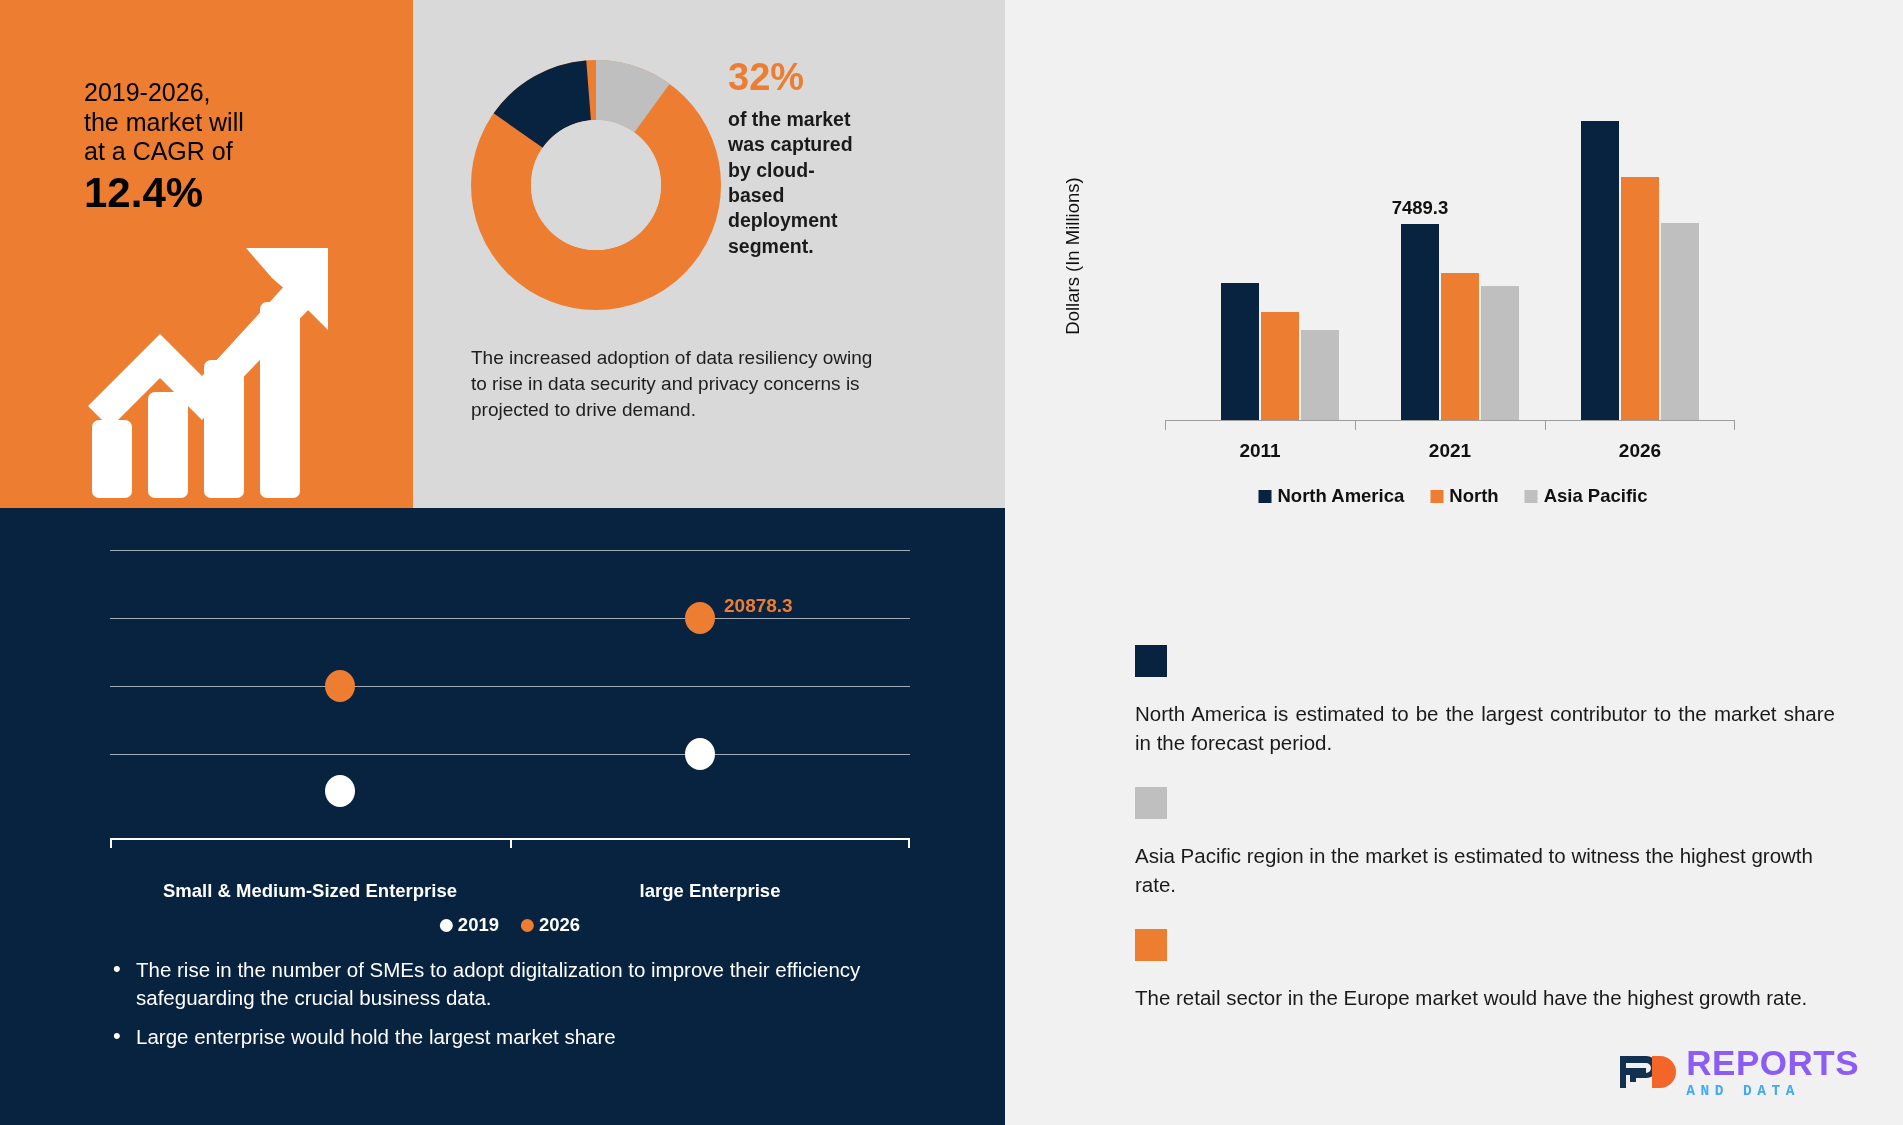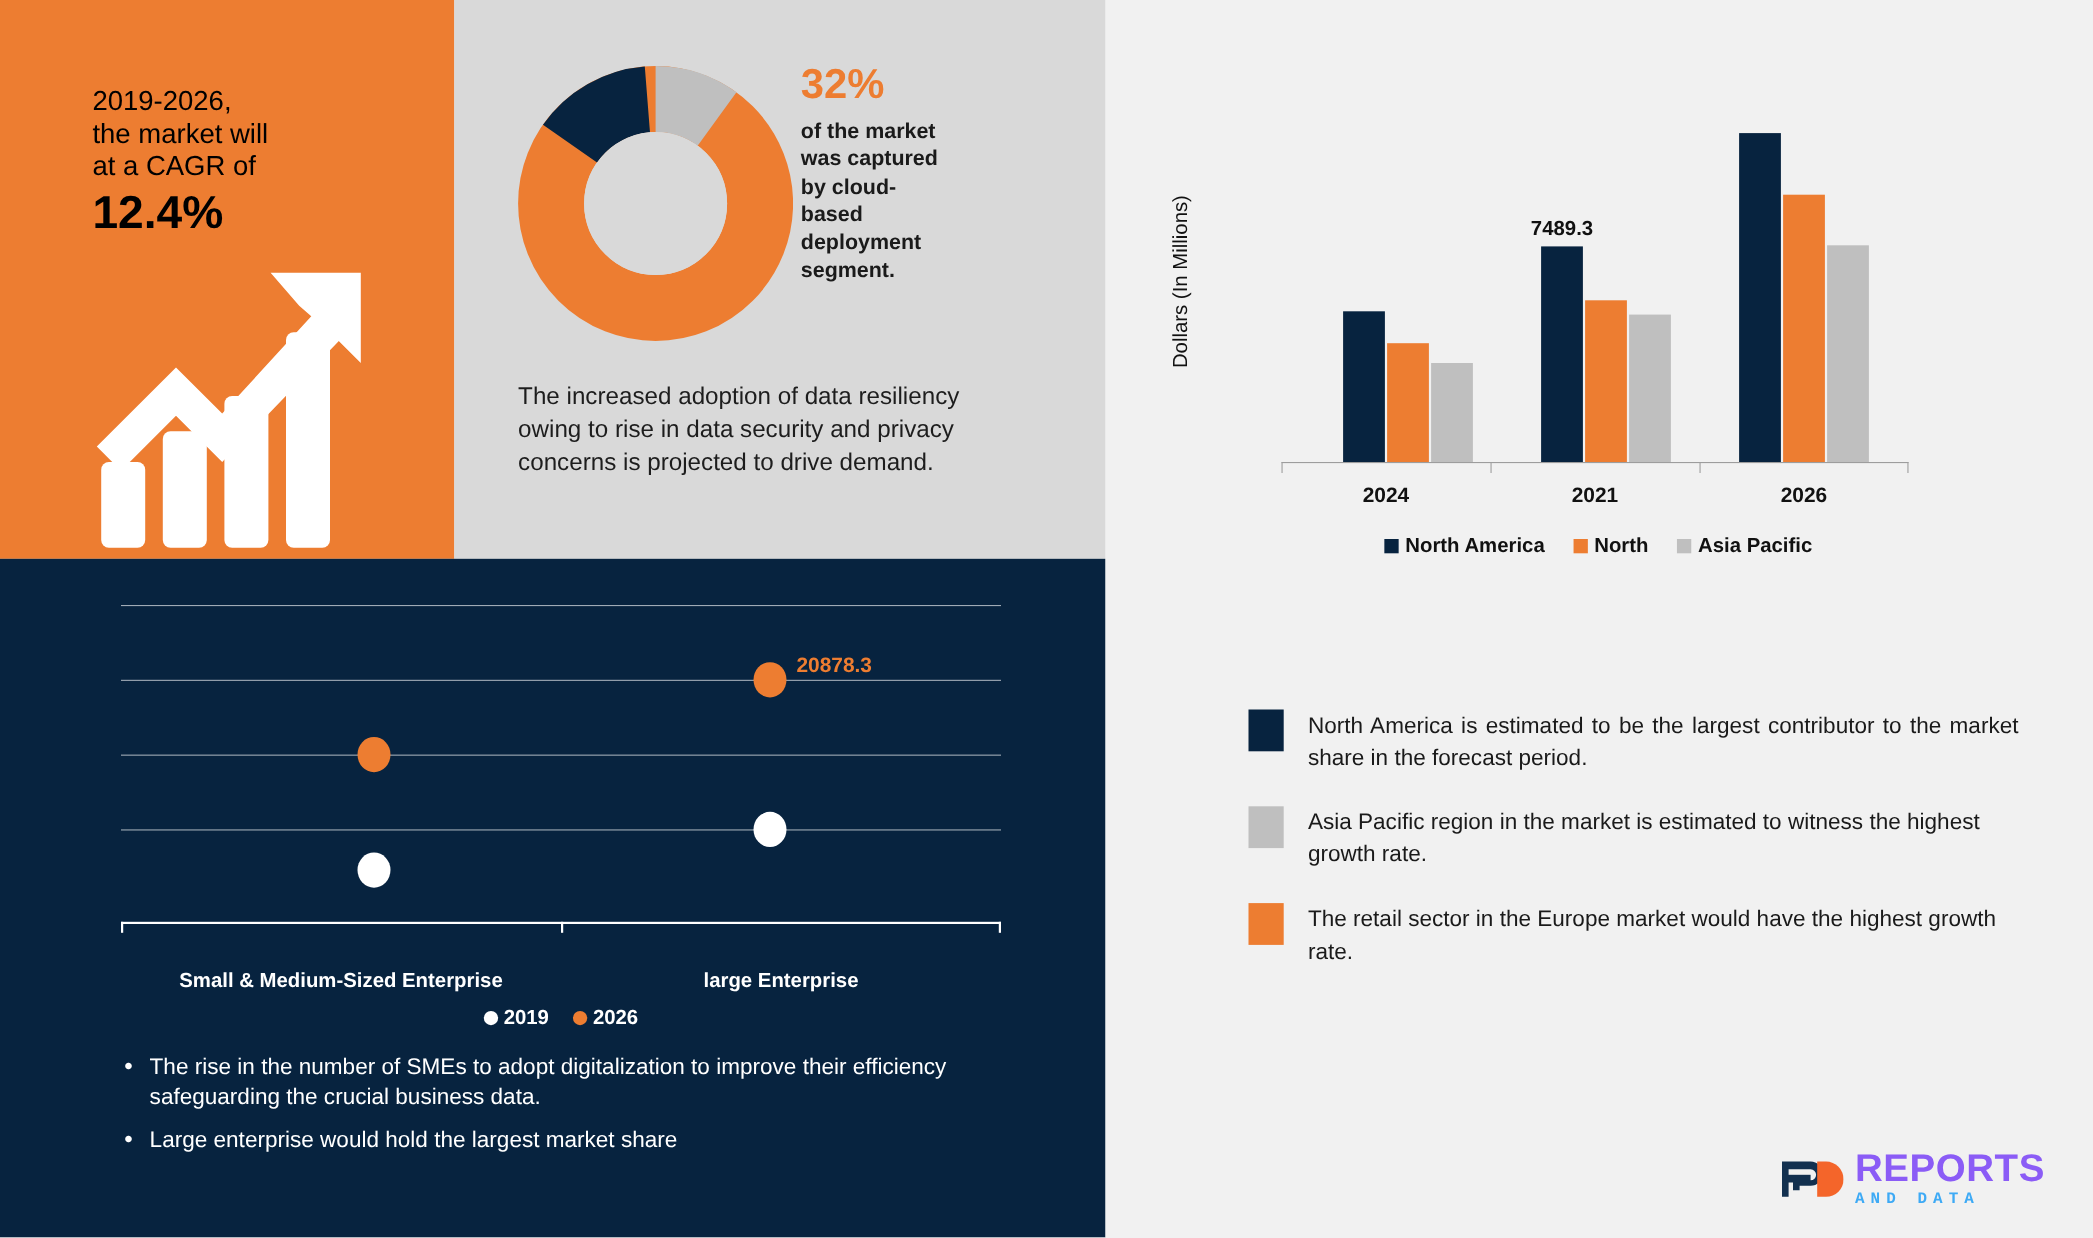--- a/index.html
+++ b/index.html
@@ -32,21 +32,21 @@
   .panel-gray {
     position: absolute; left: 413px; top: 0; width: 592px; height: 508px;
     background: #d9d9d9;
   }
   .donut-wrap { position: absolute; left: 58px; top: 60px; width: 250px; height: 250px; }
   .stat-block { position: absolute; left: 315px; top: 58px; width: 140px; }
   .stat-pct { font-size: 38px; font-weight: 700; line-height: 1.05; }
   .stat-desc { font-size: 19.5px; font-weight: 700; color: #1a1a1a; line-height: 1.3; margin-top: 9px; }
   .donut-para {
     position: absolute; left: 58px; top: 345px; width: 420px;
-    font-size: 22px; color: #1d1d1d; line-height: 1.37; font-weight: 400;
+    font-size: 19px; color: #1d1d1d; line-height: 1.37; font-weight: 400;
   }
 
   
   .panel-navy {
     position: absolute; left: 0; top: 508px; width: 1005px; height: 617px;
     background: #07233f;
   }
   .dot-chart { position: absolute; left: 110px; top: 20px; width: 800px; height: 318px; }
   .dot-grid-line {
     position: absolute; left: 0; height: 1px; background: rgba(255,255,255,.62); width: 800px;
@@ -107,21 +107,21 @@
     transform: translateX(-50%);
   }
   .bar-legend {
     position: absolute; top: 485px; left: 448px; transform: translateX(-50%);
     display: flex; gap: 26px; align-items: center;
   }
   .bar-legend .li { display: flex; align-items: center; gap: 6px; font-size: 18.5px; font-weight: 700; color: #111; text-align: right; }
   .legend-sq { width: 13px; height: 13px; display: inline-block; }
 
   .insight-list { position: absolute; left: 130px; top: 645px; width: 700px; }
-  .insight-row { display: flex; gap: 22px; margin-bottom: 30px; }
+  .insight-row { display: flex; gap: 22px; margin-bottom: 30px; flex-direction: column; }
   .insight-sq { width: 32px; height: 38px; flex: 0 0 32px; }
   .insight-txt {
     font-size: 20.5px; color: #1a1a1a; line-height: 1.42; text-align: justify;
   }
   .insight-row.ap .insight-txt { text-align: left; }
   .insight-row.eu .insight-txt { text-align: left; }
 
   .logo { position: absolute; right: 44px; bottom: 22px; display: flex; align-items: center; gap: 10px; }
   .logo-mark { width: 58px; height: 44px; }
   .logo-words { display: flex; flex-direction: column; }
@@ -233,21 +233,21 @@
 
         <div class="bar-label" style="left:255px; top:102px">7489.3</div>
       </div>
 
       <div class="x-axis-line"></div>
       <div class="x-tick" style="left:160px"></div>
       <div class="x-tick" style="left:350px"></div>
       <div class="x-tick" style="left:540px"></div>
       <div class="x-tick" style="left:729px"></div>
 
-      <div class="x-cat" style="left:255px">2024</div>
+      <div class="x-cat" style="left:255px">2011</div>
       <div class="x-cat" style="left:445px">2021</div>
       <div class="x-cat" style="left:635px">2026</div>
 
       <div class="bar-legend">
         <span class="li">
           <span class="legend-sq" style="background:#07233f"></span>
           <span>North America</span>
         </span>
         <span class="li">
           <span class="legend-sq" style="background:#ed7d31"></span>

